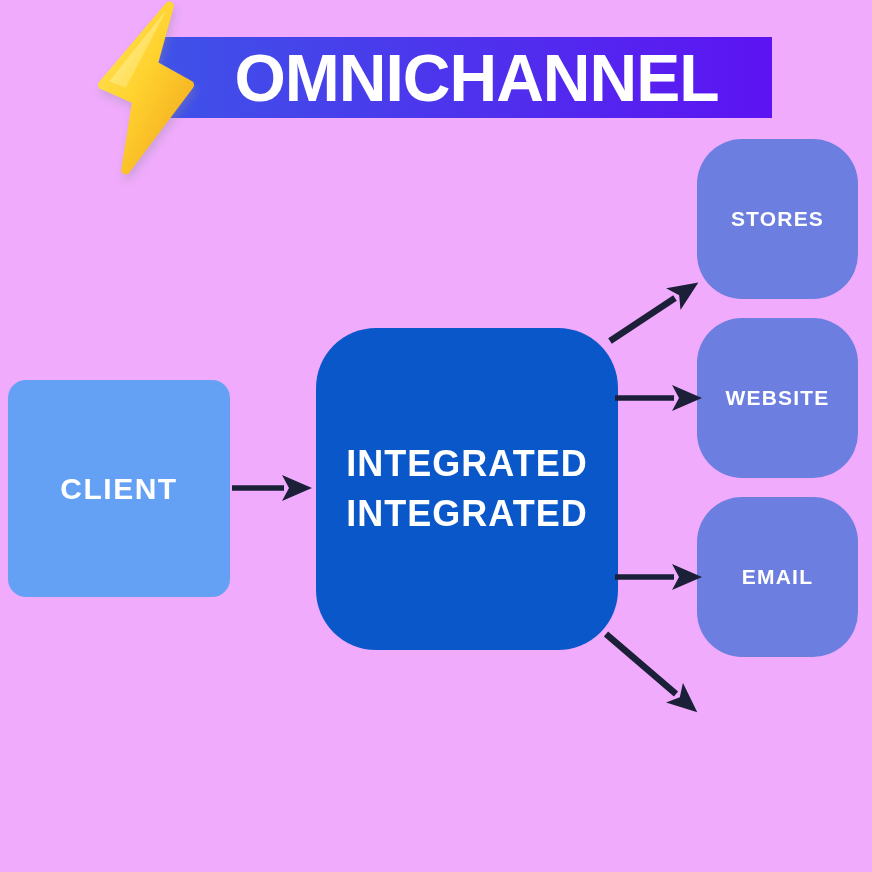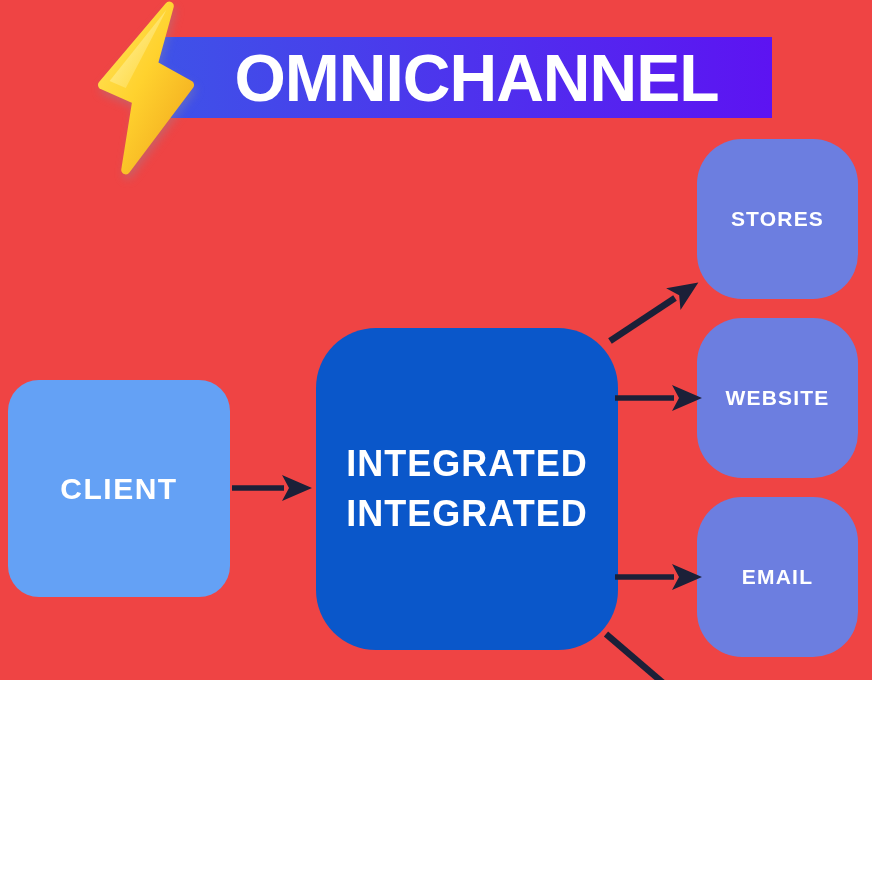--- a/index.html
+++ b/index.html
@@ -5,22 +5,22 @@
 <style>
   html, body {
     margin: 0;
     padding: 0;
     background: #ffffff;
     font-family: "Liberation Sans", "DejaVu Sans", sans-serif;
   }
   .canvas {
     position: relative;
     width: 872px;
-    height: 680px;
-    background: #ef4444;
+    height: 872px;
+    background: #f0abfc;
     overflow: hidden;
   }
 
   
   .banner {
     position: absolute;
     left: 153px;
     top: 37px;
     width: 619px;
     height: 81px;
@@ -59,21 +59,21 @@
     justify-content: center;
     color: var(--text);
     font-weight: bold;
     text-align: center;
   }
   .node-client {
     left: 8px;
     top: 380px;
     width: 222px;
     height: 217px;
-    border-radius: 31px;
+    border-radius: 18px;
     background: var(--client-box);
     font-size: 30px;
     letter-spacing: 1.5px;
   }
   .node-hub {
     left: 316px;
     top: 328px;
     width: 302px;
     height: 322px;
     border-radius: 60px;

